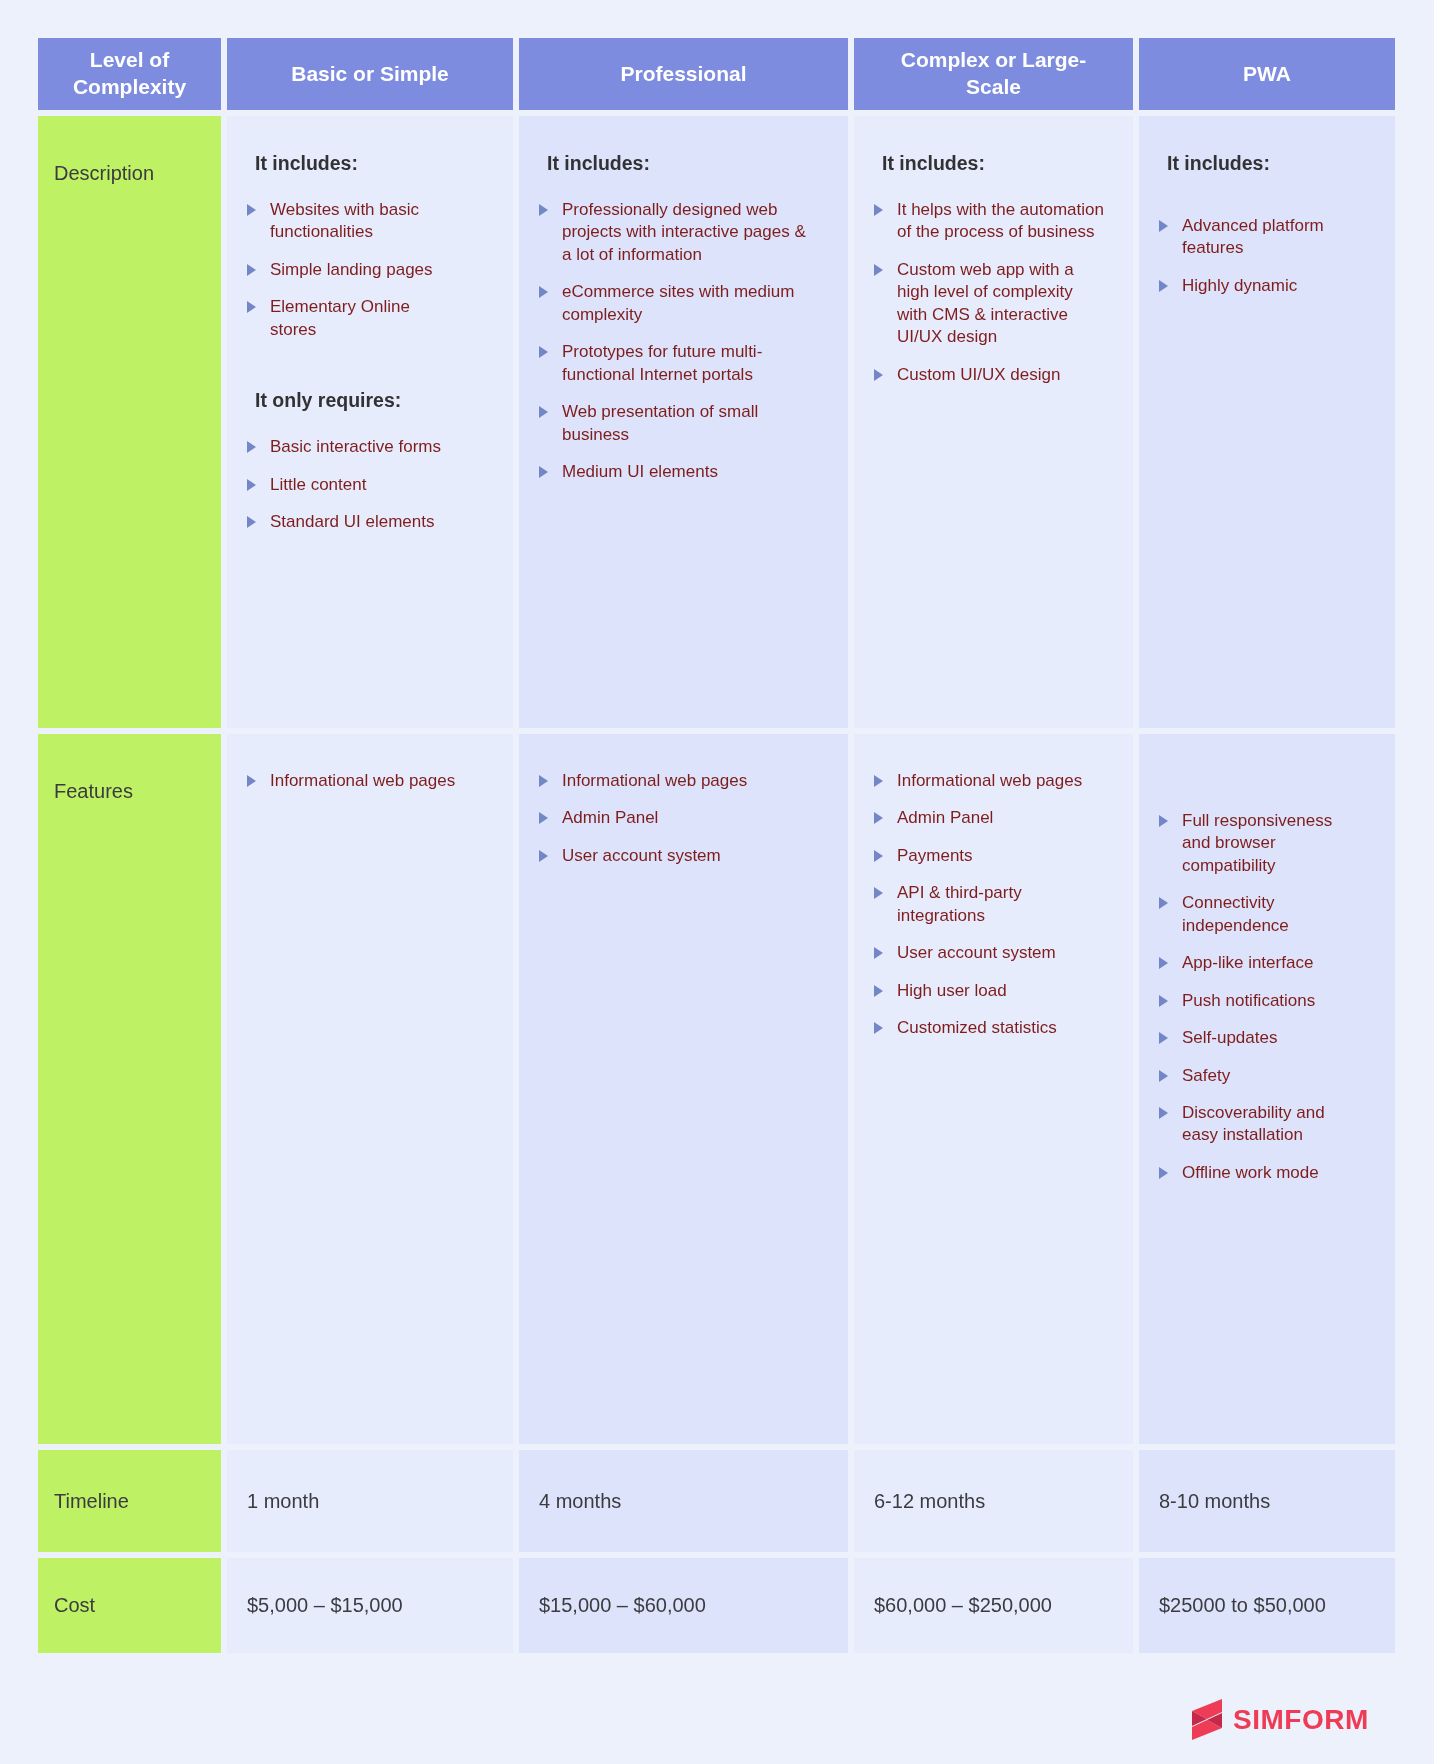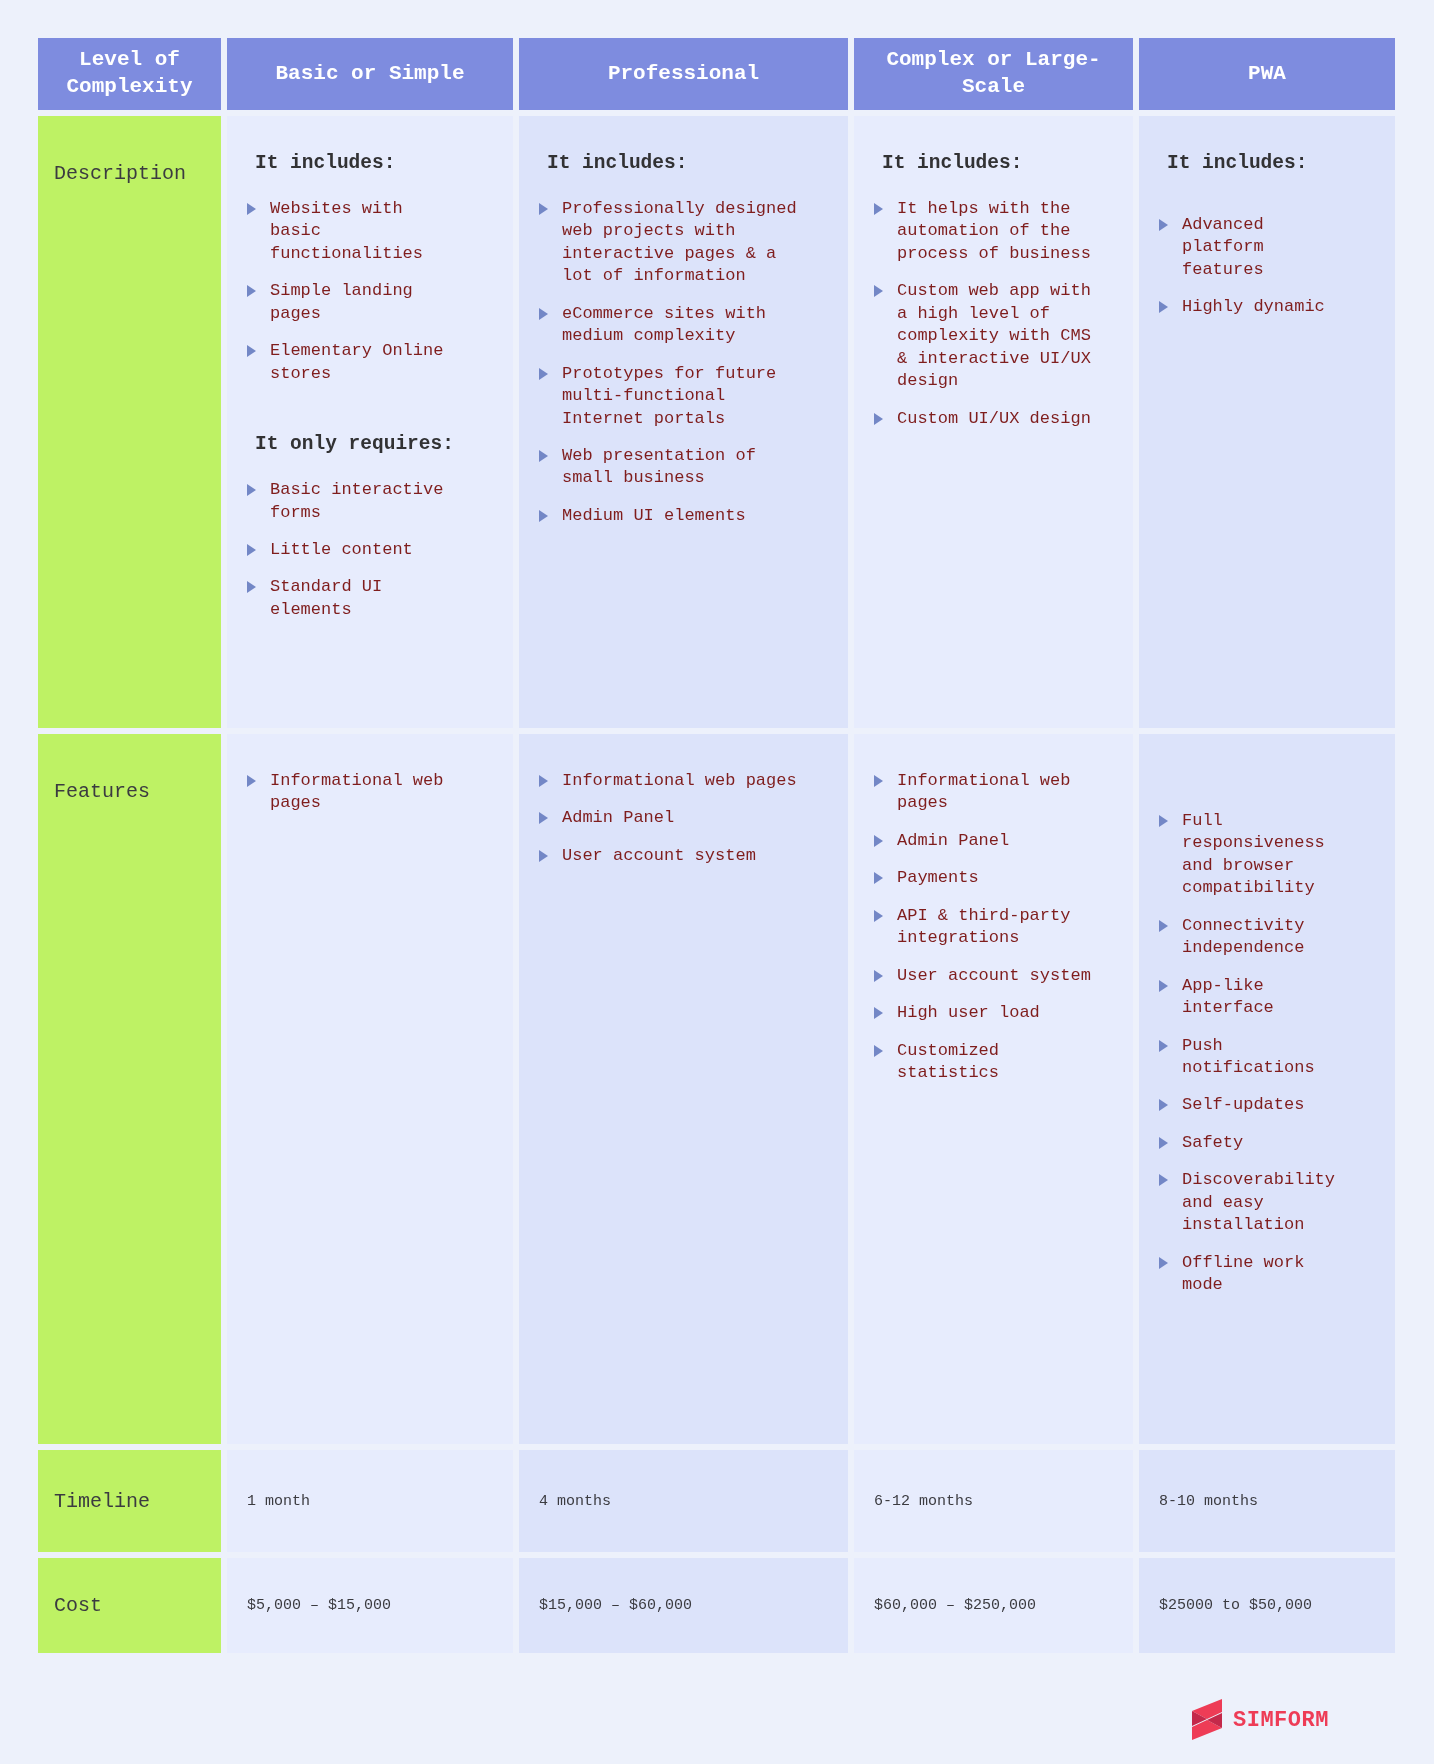--- a/index.html
+++ b/index.html
@@ -1,21 +1,21 @@
 <!DOCTYPE html>
 <html><head>
 <meta charset="utf-8">
 <style>
   html,body { margin:0; padding:0; }
   body { background:#edf1fb; }
   .page {
     position:relative;
     width:1434px; height:1764px;
     background:#edf1fb;
-    font-family:Liberation Mono, monospace;
+    font-family:Liberation Sans, sans-serif;
     overflow:hidden;
   }
   .table {
     position:absolute; left:38px; top:38px;
     display:grid;
     grid-template-columns:183px 286px 329px 279px 256px;
     grid-template-rows:72px 612px 710px 102px 95px;
     gap:6px;
   }
   .cell { box-sizing:border-box; }
@@ -52,28 +52,28 @@
     border-top:6px solid transparent;
     border-bottom:6px solid transparent;
   }
   
   .col-basic ul.bullets   { max-width:212px; }
   .col-prof ul.bullets    { max-width:272px; }
   .col-complex ul.bullets { max-width:232px; }
   .col-pwa ul.bullets     { max-width:196px;margin-top:40px; }
   .value-cell {
     display:flex; align-items:center;
-    padding-left:20px; font-size:15px; color:#3b3b40;
+    padding-left:20px; font-size:20px; color:#3b3b40;
   }
   .footer {
     position:absolute; left:1190px; top:1698px;
     display:flex; align-items:center; gap:9px;
   }
   .logo-text {
-    font-size:22px; font-weight:800; letter-spacing:0.5px;
+    font-size:28px; font-weight:800; letter-spacing:0.5px;
     color:#ee3c56;
   }
 </style>
 </head>
 <body>
 
 <div class="page">
 
   <div class="table">
 

